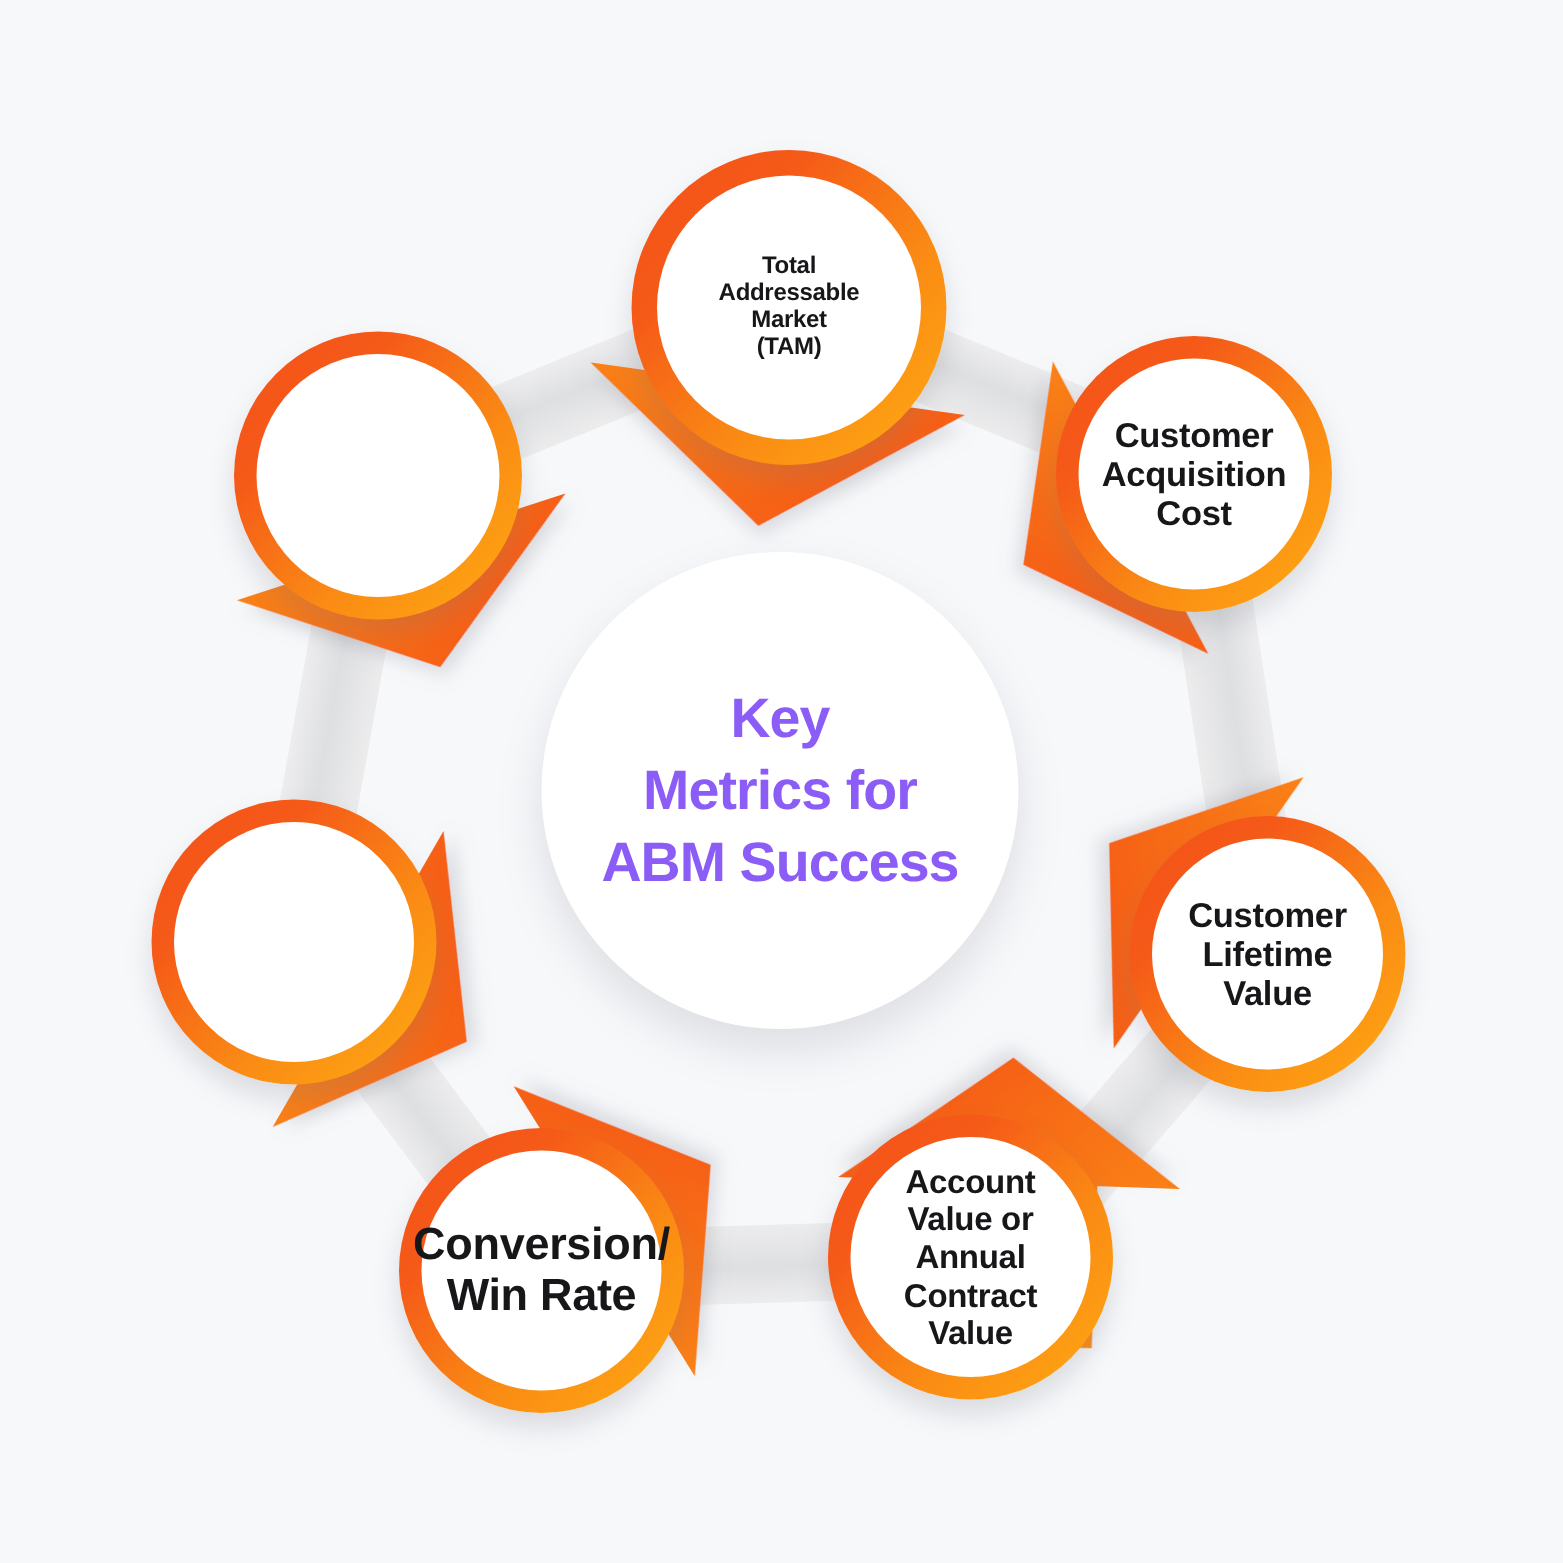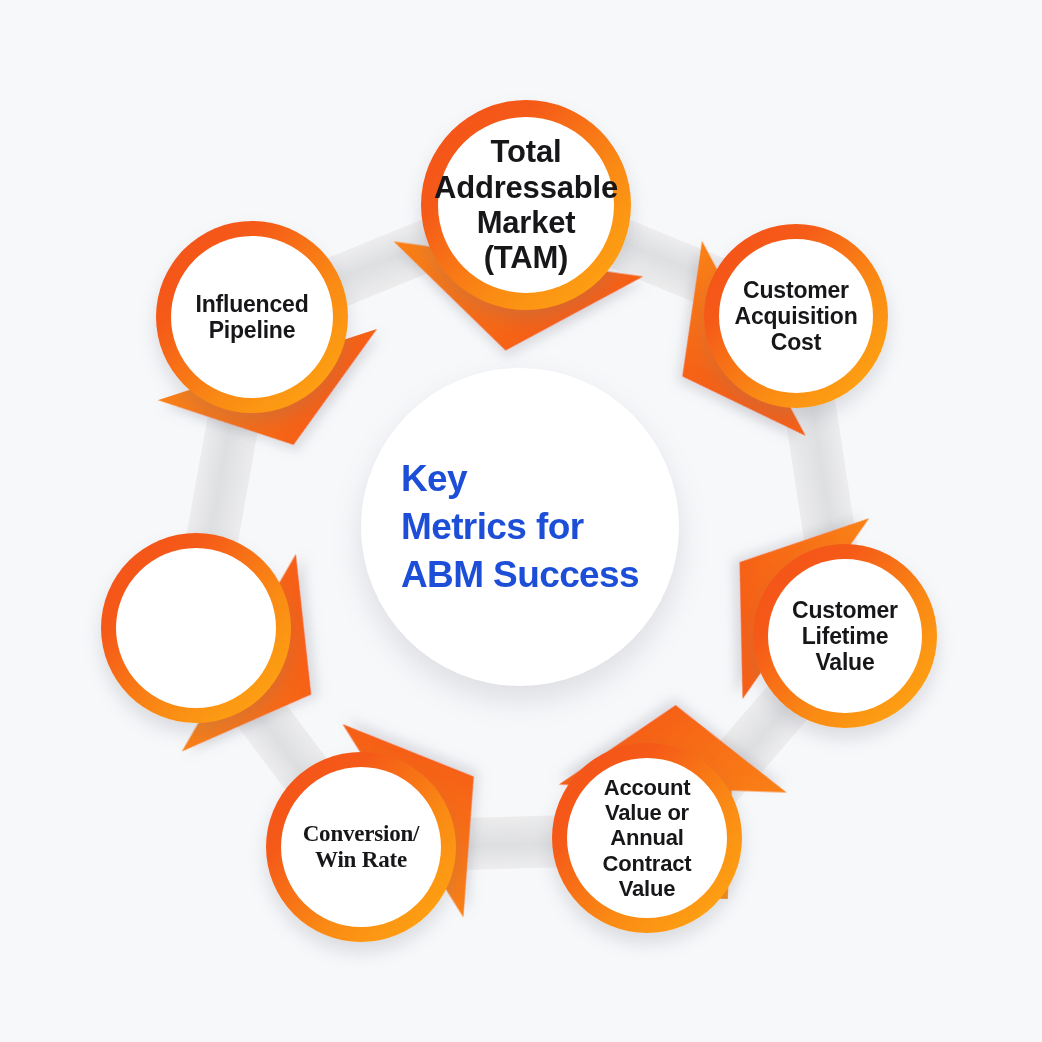--- a/index.html
+++ b/index.html
@@ -47,21 +47,22 @@
     padding:0 4px;
   }
   #center-node{
     position:absolute;
     border-radius:50%;
     background:#ffffff;
     box-shadow:0 14px 30px rgba(120,120,135,.20);
     display:flex;align-items:center;justify-content:center;
   }
   #center-node .label{
-    color:#1d4ed8;
+    text-align:center;
+    color:#8b5cf6;
     font-weight:bold;
     font-size:37px;
     line-height:1.3;
     white-space:pre-line;
     letter-spacing:-0.6px;
   }
 </style>
 </head>
 <body style="background: rgb(247, 248, 250);">
 
@@ -115,21 +116,21 @@
   <div id="center-node" style="left: 361px; top: 368px; width: 318px; height: 318px;">
     <div class="label">Key
 Metrics for
 ABM Success</div>
   </div>
 
   <div id="nodes-host">
       <div class="node" style="left: 421px; top: 100px; width: 210px; height: 210px;">
         <div class="ring"></div>
         <div class="disc" style="inset: 17px;"></div>
-        <div class="label" style="font-size: 31px;">Total
+        <div class="label" style="font-size: 16px;">Total
 Addressable
 Market
 (TAM)</div>
       </div>
       <div class="node" style="left: 704px; top: 224px; width: 184px; height: 184px;">
         <div class="ring"></div>
         <div class="disc" style="inset: 15px;"></div>
         <div class="label" style="font-size: 23px;">Customer
 Acquisition
 Cost</div>
@@ -146,28 +147,26 @@
         <div class="disc" style="inset: 15px;"></div>
         <div class="label" style="font-size: 22px;">Account
 Value or
 Annual
 Contract
 Value</div>
       </div>
       <div class="node" style="left: 266px; top: 752px; width: 190px; height: 190px;">
         <div class="ring"></div>
         <div class="disc" style="inset: 15px;"></div>
-        <div class="label" style="font-size: 23px; font-family: Liberation Serif, serif;">Conversion/
+        <div class="label" style="font-size: 30px;">Conversion/
 Win Rate</div>
       </div>
       <div class="node" style="left: 101px; top: 533px; width: 190px; height: 190px;">
         <div class="ring"></div>
         <div class="disc" style="inset: 15px;"></div>
       </div>
       <div class="node" style="left: 156px; top: 221px; width: 192px; height: 192px;">
         <div class="ring"></div>
         <div class="disc" style="inset: 15px;"></div>
-        <div class="label" style="font-size: 23px;">Influenced
-Pipeline</div>
       </div>
     </div>
 
 </div>
 
 </body></html>

